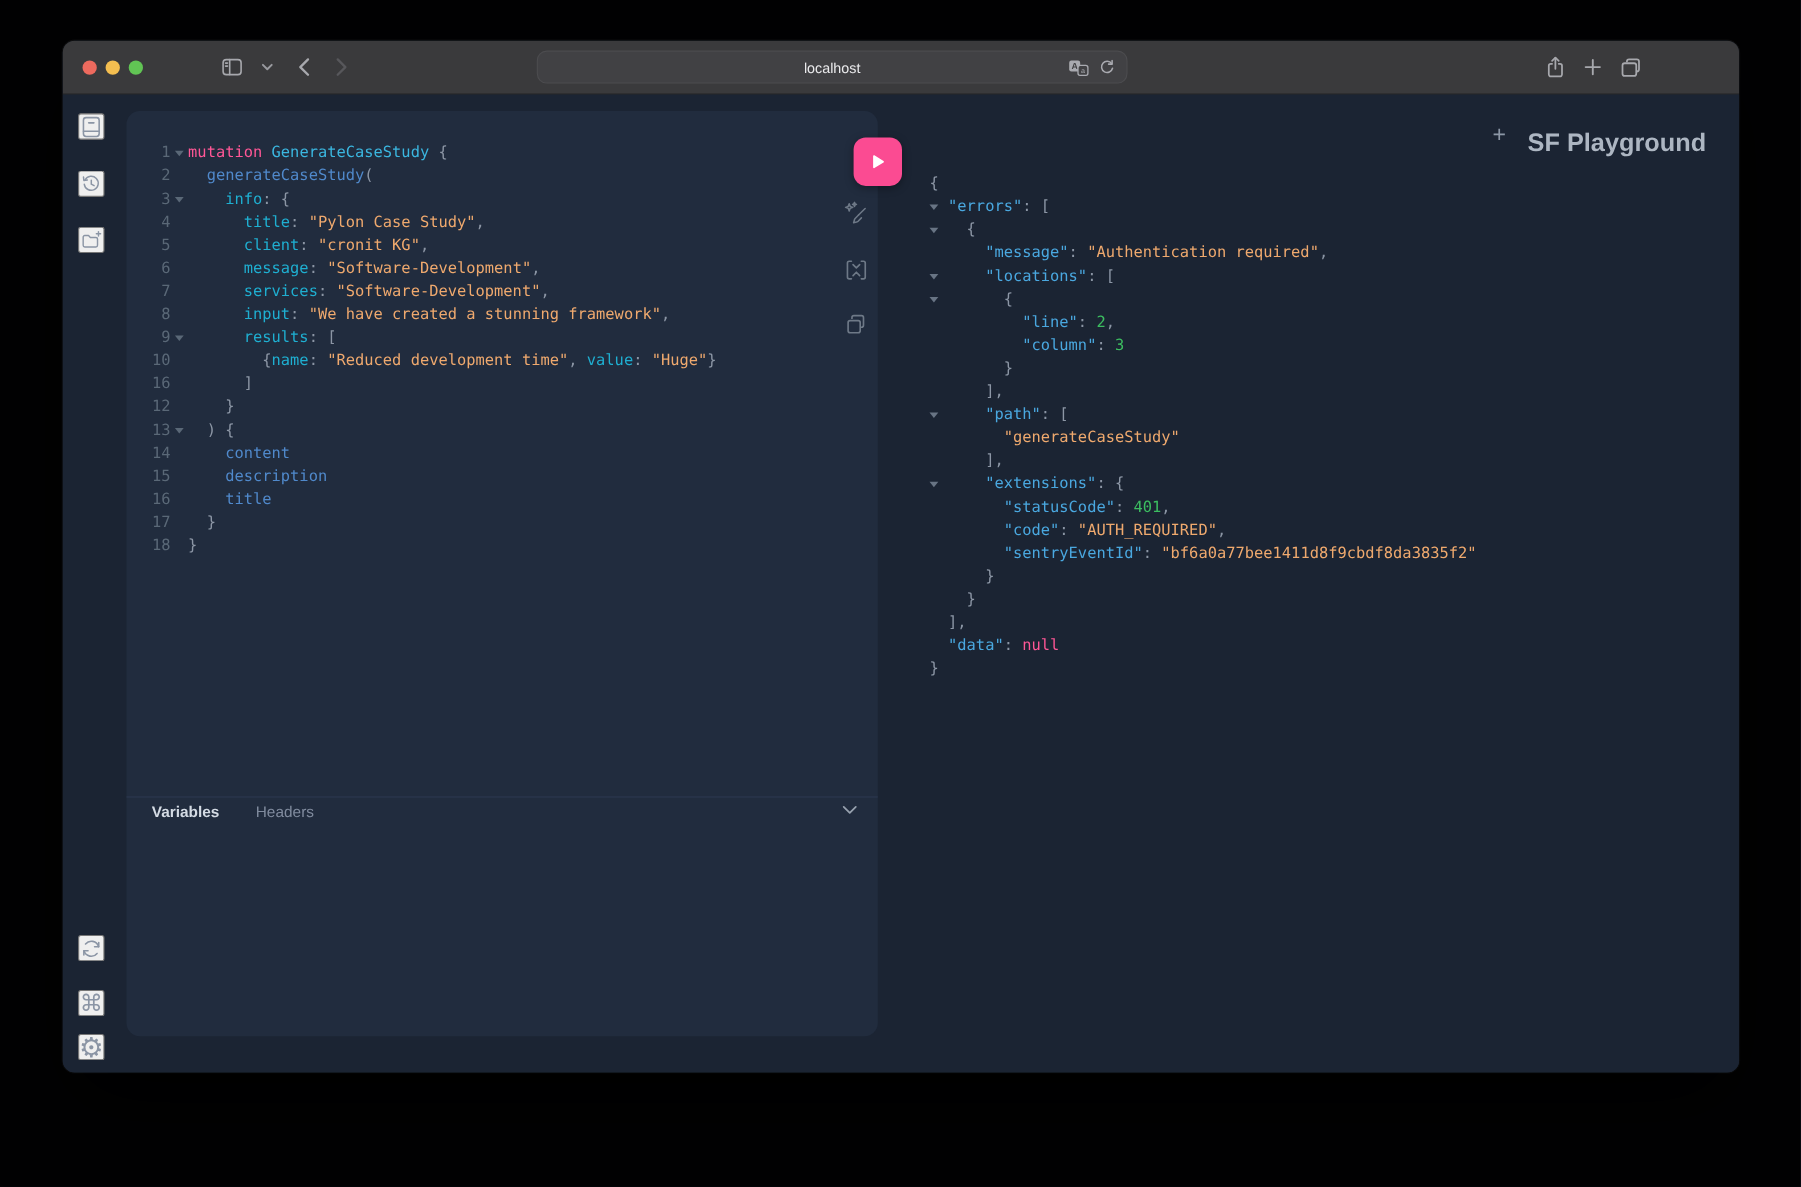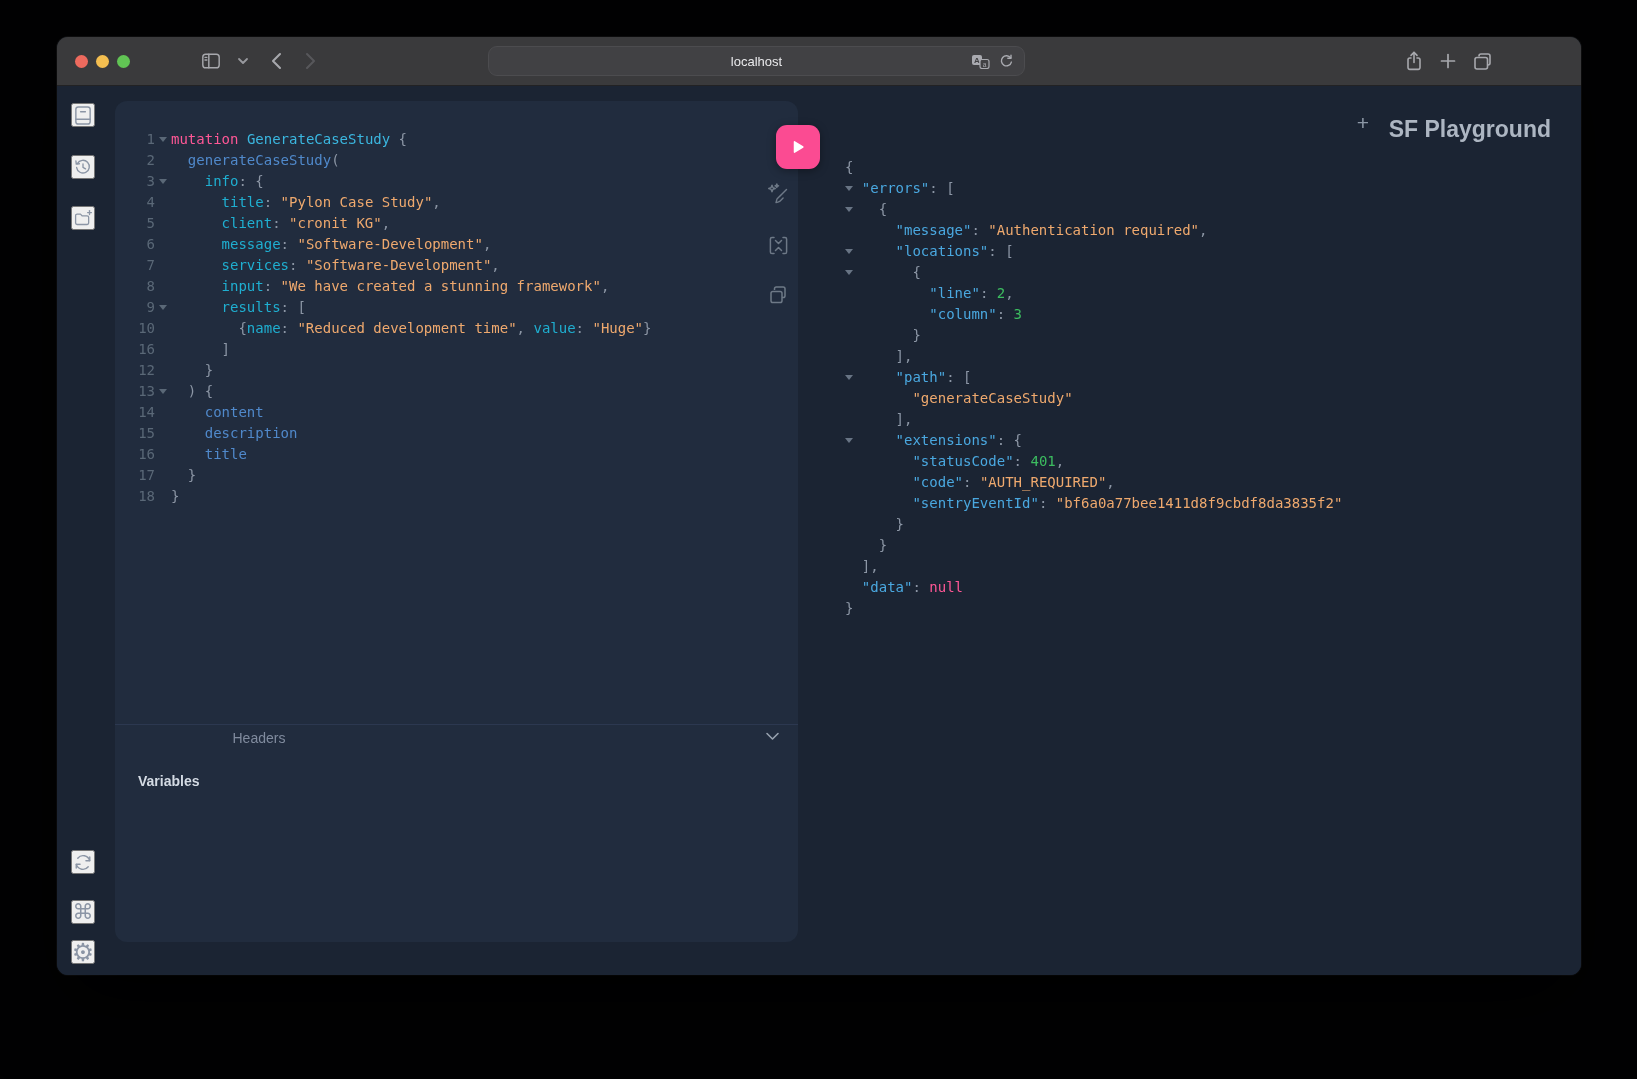--- a/index.html
+++ b/index.html
@@ -46,21 +46,21 @@
   .code-text { flex:none; }
 
   .exec-btn { position:absolute; left:661px; top:24px; width:44px; height:44px; border-radius:11px;
               background:var(--accent,#FB4B92); display:flex; align-items:center; justify-content:center;
               box-shadow:0 2px 8px rgba(0,0,0,.35); border:none; cursor:pointer; }
   .tool { position:absolute; left:650px; width:26px; height:26px; color:#6E7987;
           display:flex; align-items:center; justify-content:center; background:none; border:none; }
 
   .vh-divider { position:absolute; left:0; right:0; top:623px; height:1px; background:#2C3850; }
   .vh-tabs { position:absolute; top:629px; left:23px; display:flex; gap:33px; font-size:14px; }
-  .vh-tab-active { color:#D4DBE4; font-weight:700;margin-top:43px; }
+  .vh-tab-active { color:#D4DBE4; font-weight:700; }
   .vh-tab { color:#808B9E; font-weight:400;text-align:right; }
   .vh-chevron { position:absolute; right:18px; top:631px; color:#97A1AE; }
 
   
   .response { position:absolute; left:741px; top:0; right:0; bottom:0; }
   .resp-plus { position:absolute; left:554px; top:26px; width:22px; height:22px; color:#8C97A6;
                font-size:21px; font-weight:300; display:flex; align-items:center; justify-content:center;
                background:none; border:none; }
   .resp-title { position:absolute; right:30px; top:30px; font-size:23px; font-weight:700; color:#ADB6C2; }
   #response-lines { position:absolute; left:47px; top:71px; }

